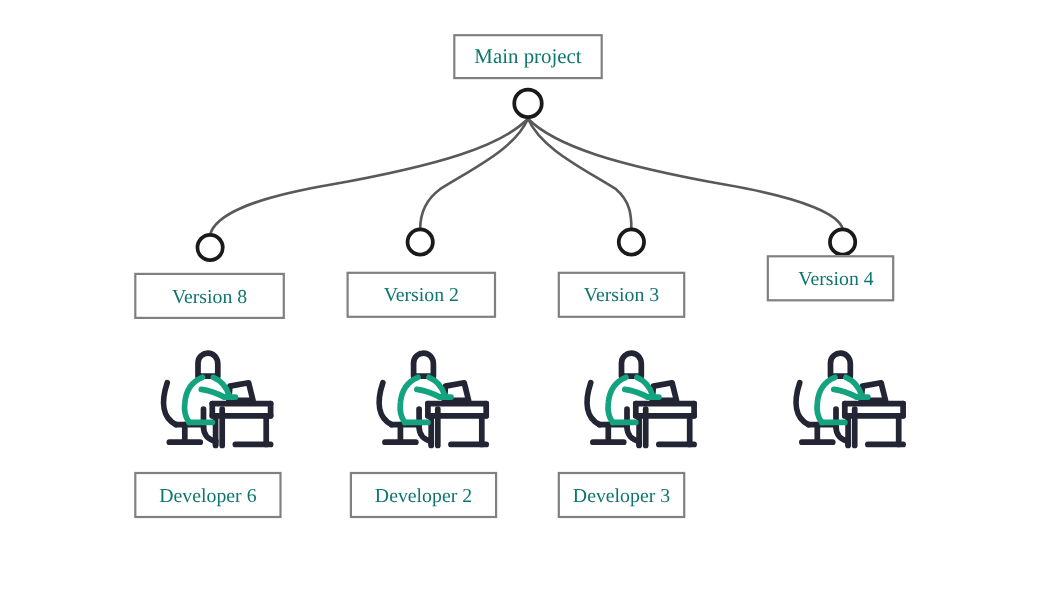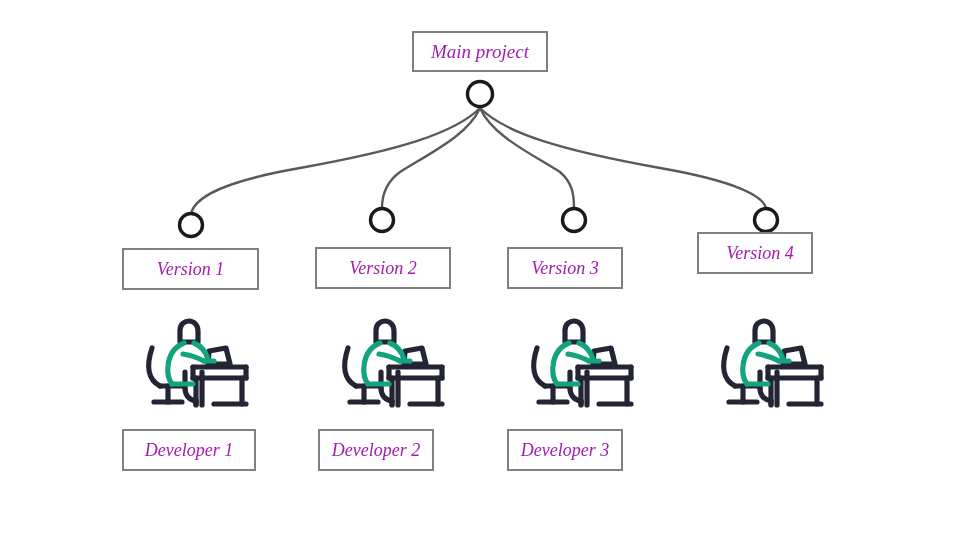--- a/index.html
+++ b/index.html
@@ -29,24 +29,23 @@
     pointer-events: none;
   }
   .node-box {
     position: absolute;
     box-sizing: border-box;
     background: #ffffff;
     border: 2px solid #808080;
     display: flex;
     align-items: center;
     justify-content: center;
-    color: #a21caf;
+    color: #0f766e;
     line-height: 1;
     white-space: nowrap;
-    font-style: italic;
   }
   .root-box {
     font-size: 19px;
   }
   .version-box {
     font-size: 18px;
   }
   .developer-box {
     font-size: 18px;
   }
@@ -75,21 +74,21 @@
       <circle cx="574" cy="220" r="11.5"></circle>
       <circle cx="766" cy="220" r="11.5"></circle>
     </g>
   </svg>
 
   <div class="node-box root-box" style="left:412px; top:31px; width:136px; height:41px;">
     <span>Main project</span>
   </div>
 
   <div class="node-box version-box" style="left:122px; top:248px; width:137px; height:42px;">
-    <span>Version 1</span>
+    <span>Version 8</span>
   </div>
   <div class="node-box version-box" style="left:315px; top:247px; width:136px; height:42px;">
     <span>Version 2</span>
   </div>
   <div class="node-box version-box" style="left:507px; top:247px; width:116px; height:42px;">
     <span>Version 3</span>
   </div>
   <div class="node-box version-box" style="left:697px; top:232px; width:116px; height:42px;padding-left:10px;">
     <span>Version 4</span>
   </div>
@@ -212,22 +211,22 @@
         <path d="M46,29 C36,33 31,42 30,52 C29,60 31,66 34,70"></path>
         <path d="M56,29 C63,32 68,38 70,45"></path>
         <path d="M34,70 L55,70"></path>
         <path d="M45,40 C52,41 60,44 66,47"></path>
         <path d="M66,47 L76,47"></path>
       </g>
     </g>
   </svg>
 
   <div class="node-box developer-box" style="left:122px; top:429px; width:134px; height:42px;">
-    <span>Developer 1</span>
-  </div>
-  <div class="node-box developer-box" style="left:318px; top:429px; width:116px; height:42px;">
+    <span>Developer 6</span>
+  </div>
+  <div class="node-box developer-box" style="left:318px; top:429px; width:134px; height:42px;">
     <span>Developer 2</span>
   </div>
   <div class="node-box developer-box" style="left:507px; top:429px; width:116px; height:42px;">
     <span>Developer 3</span>
   </div>
 
 </div>
 
 </body></html>

